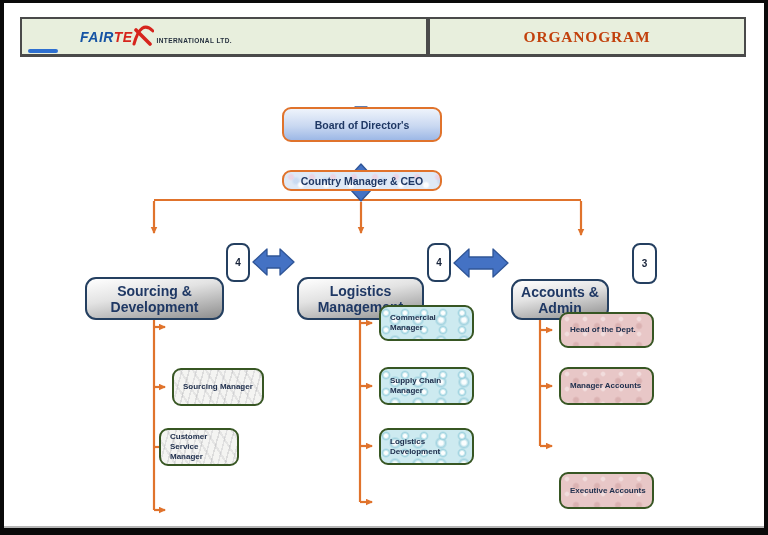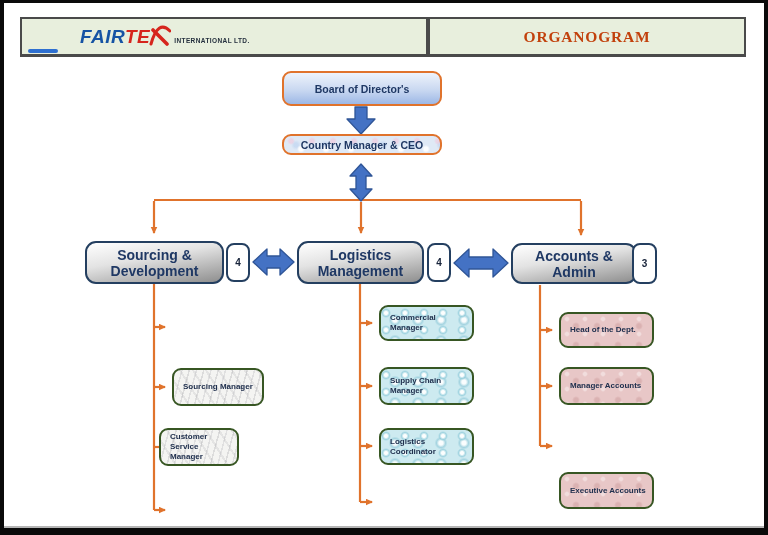--- a/index.html
+++ b/index.html
@@ -5,31 +5,31 @@
   html,body{margin:0;padding:0;background:#fff;}
   .stage{position:relative;width:768px;height:535px;background:#fff;overflow:hidden;
          font-family:"Liberation Sans",sans-serif;
          border:solid #0a0a0a;border-width:3px 4px 7px 4px;box-sizing:border-box;
          box-shadow:inset 0 -2px 0 rgba(90,90,90,.45);}
   .abs{position:absolute;box-sizing:border-box;}
 
   
   .hcell{background:#e8efdd;border:2px solid #4a4a4a;border-bottom-width:3px;}
   .logo-wrap{display:flex;align-items:center;height:100%;padding-left:58px;}
-  .brand{font-size:19px;font-weight:bold;font-style:italic;letter-spacing:.5px;line-height:1;}
+  .brand{font-size:14px;font-weight:bold;font-style:italic;letter-spacing:.5px;line-height:1;}
   .brand .b{color:#1553a4;}
   .brand .r{color:#d6251d;}
   .suffix{font-size:6.5px;font-weight:bold;color:#25303e;letter-spacing:.4px;margin-left:3px;margin-top:7px;}
   .logo-underline{position:absolute;left:6px;bottom:1px;width:30px;height:4px;background:#2e6fd0;border-radius:3px;}
   .title-cell{display:flex;align-items:center;justify-content:center;}
   .org-title{font-family:"Liberation Serif",serif;font-weight:bold;font-size:15.5px;color:#c2410c;letter-spacing:.8px;}
 
   
   .node{border-radius:9px;display:flex;align-items:center;justify-content:center;
-        text-align:center;font-weight:bold;color:#1f3864;z-index:2;}
+        text-align:center;font-weight:bold;color:#1f3864;z-index:2;margin-top:36px;}
   .top-node{border:2.5px solid #e0732c;font-size:10.5px;}
   .board-fill{background:linear-gradient(180deg,#eef3fb 0%,#c9d8f1 55%,#9db8e6 100%);}
   .ceo-fill{background-color:#dfe9f6;
      background-image:radial-gradient(circle at 7px 5px, rgba(243,196,216,.55) 2px, rgba(243,196,216,0) 4px),
                       radial-gradient(circle at 17px 13px, rgba(255,255,255,.9) 2px, rgba(255,255,255,0) 4px),
                       radial-gradient(circle at 12px 9px, rgba(180,205,238,.5) 2px, rgba(180,205,238,0) 5px);
      background-size:21px 15px,25px 19px,29px 23px;}
   .dept{border:2.5px solid #243f60;border-radius:11px;font-size:14px;
         background:linear-gradient(170deg,#ffffff 0%,#e3e3e3 40%,#8e8e8e 100%);}
   .badge{border:2.5px solid #243f60;border-radius:8px;background:#fff;font-size:10px;
@@ -116,27 +116,27 @@
   <div class="abs node top-node board-fill" style="left:278px;top:68px;width:160px;height:35px;">Board of Director's</div>
 
   <div class="abs node top-node ceo-fill" style="left:278px;top:131px;width:160px;height:21px;">Country Manager &amp; CEO</div>
 
   <div class="abs node dept" style="left:81px;top:238px;width:139px;height:43px;">Sourcing &amp; Development</div>
   <div class="abs badge" style="left:222px;top:240px;width:24px;height:39px;">4</div>
 
   <div class="abs node dept" style="left:293px;top:238px;width:127px;height:43px;">Logistics Management</div>
   <div class="abs badge" style="left:423px;top:240px;width:24px;height:39px;">4</div>
 
-  <div class="abs node dept" style="left:507px;top:240px;width:126px;height:41px;">Accounts &amp; Admin</div>
+  <div class="abs node dept" style="left:507px;top:240px;width:98px;height:41px;">Accounts &amp; Admin</div>
   <div class="abs badge" style="left:628px;top:240px;width:25px;height:41px;">3</div>
 
   <div class="abs sub marble" style="left:168px;top:365px;width:92px;height:38px;">Sourcing Manager</div>
   <div class="abs sub marble" style="left:155px;top:425px;width:80px;height:38px;">Customer Service Manager</div>
 
   <div class="abs sub bubble" style="left:375px;top:302px;width:95px;height:36px;">Commercial Manager</div>
   <div class="abs sub bubble" style="left:375px;top:364px;width:95px;height:38px;">Supply Chain Manager</div>
-  <div class="abs sub bubble" style="left:375px;top:425px;width:95px;height:37px;">Logistics Coordinator</div>
+  <div class="abs sub bubble" style="left:375px;top:425px;width:95px;height:37px;">Logistics Development</div>
 
   <div class="abs sub pinktx" style="left:555px;top:309px;width:95px;height:36px;">Head of the Dept.</div>
   <div class="abs sub pinktx" style="left:555px;top:364px;width:95px;height:38px;">Manager Accounts</div>
   <div class="abs sub pinktx" style="left:555px;top:425px;width:95px;height:37px;margin-top:44px;">Executive Accounts</div>
 
 </div>
 
 </body></html>

